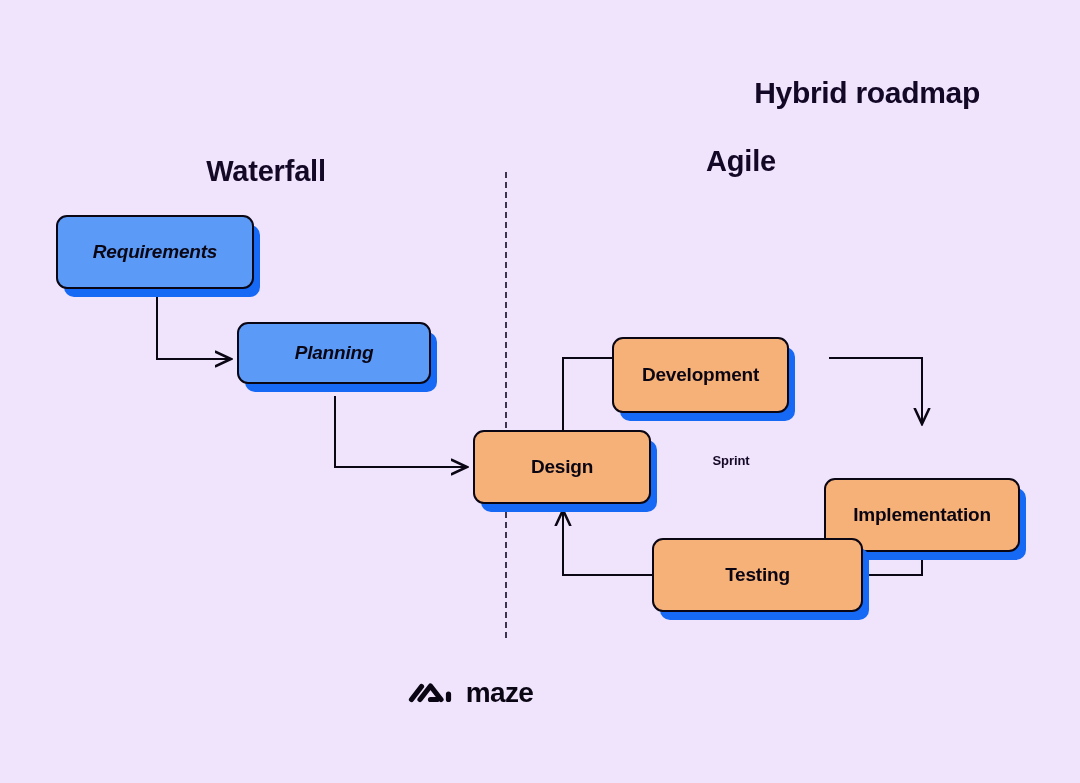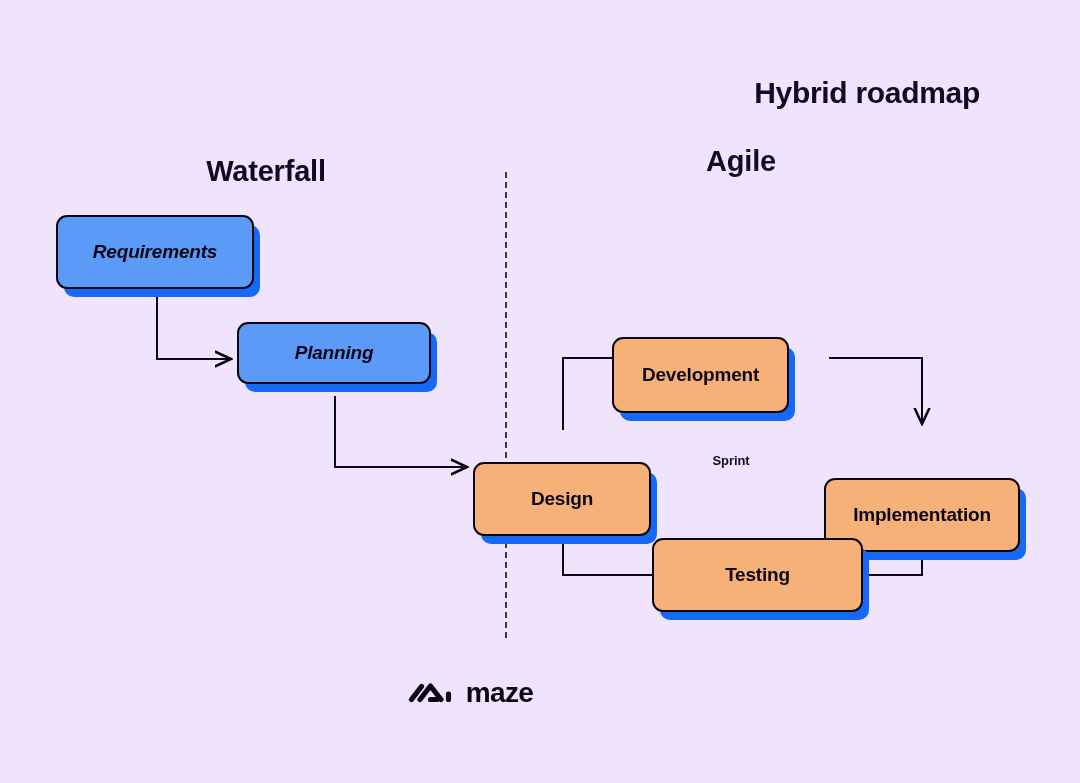--- a/index.html
+++ b/index.html
@@ -78,21 +78,21 @@
     color: #0B0614;
     letter-spacing: -0.2px;
     box-shadow: 7px 9px 0 -1px #1569F5;
     z-index: 3;
   }
   .node.blue   { background: #5B9BF7; font-style: italic; }
   .node.orange { background: #F6B178; }
 
   #node-requirements { left: 56px;  top: 215px; width: 198px; height: 74px; }
   #node-planning     { left: 237px; top: 322px; width: 194px; height: 62px; }
-  #node-design       { left: 473px; top: 430px; width: 178px; height: 74px; margin-top: 32px; }
+  #node-design       { left: 473px; top: 430px; width: 178px; height: 74px; }
   #node-development  { left: 612px; top: 321px; width: 177px; height: 76px; margin-top: 16px; }
   #node-implementation { left: 824px; top: 430px; width: 196px; height: 74px; margin-top: 48px; }
   #node-testing      { left: 652px; top: 538px; width: 211px; height: 74px; }
 
   
   #connectors {
     position: absolute;
     left: 0; top: 0;
     width: 1080px; height: 783px;
     z-index: 2;

